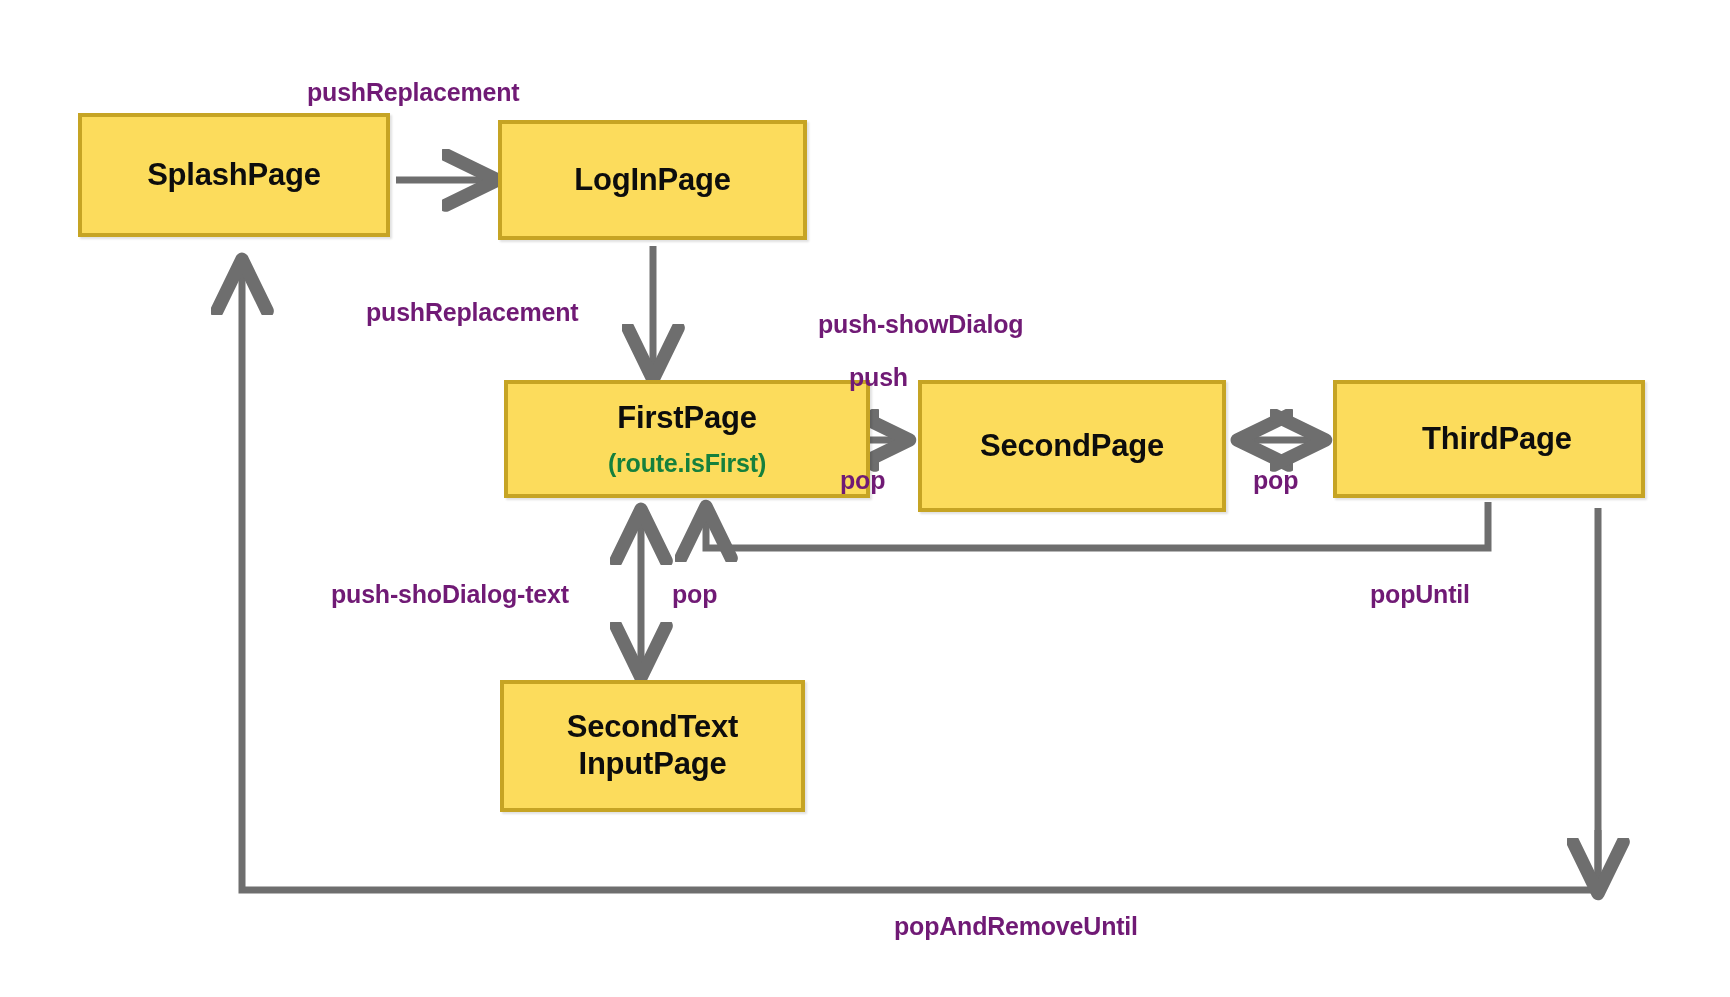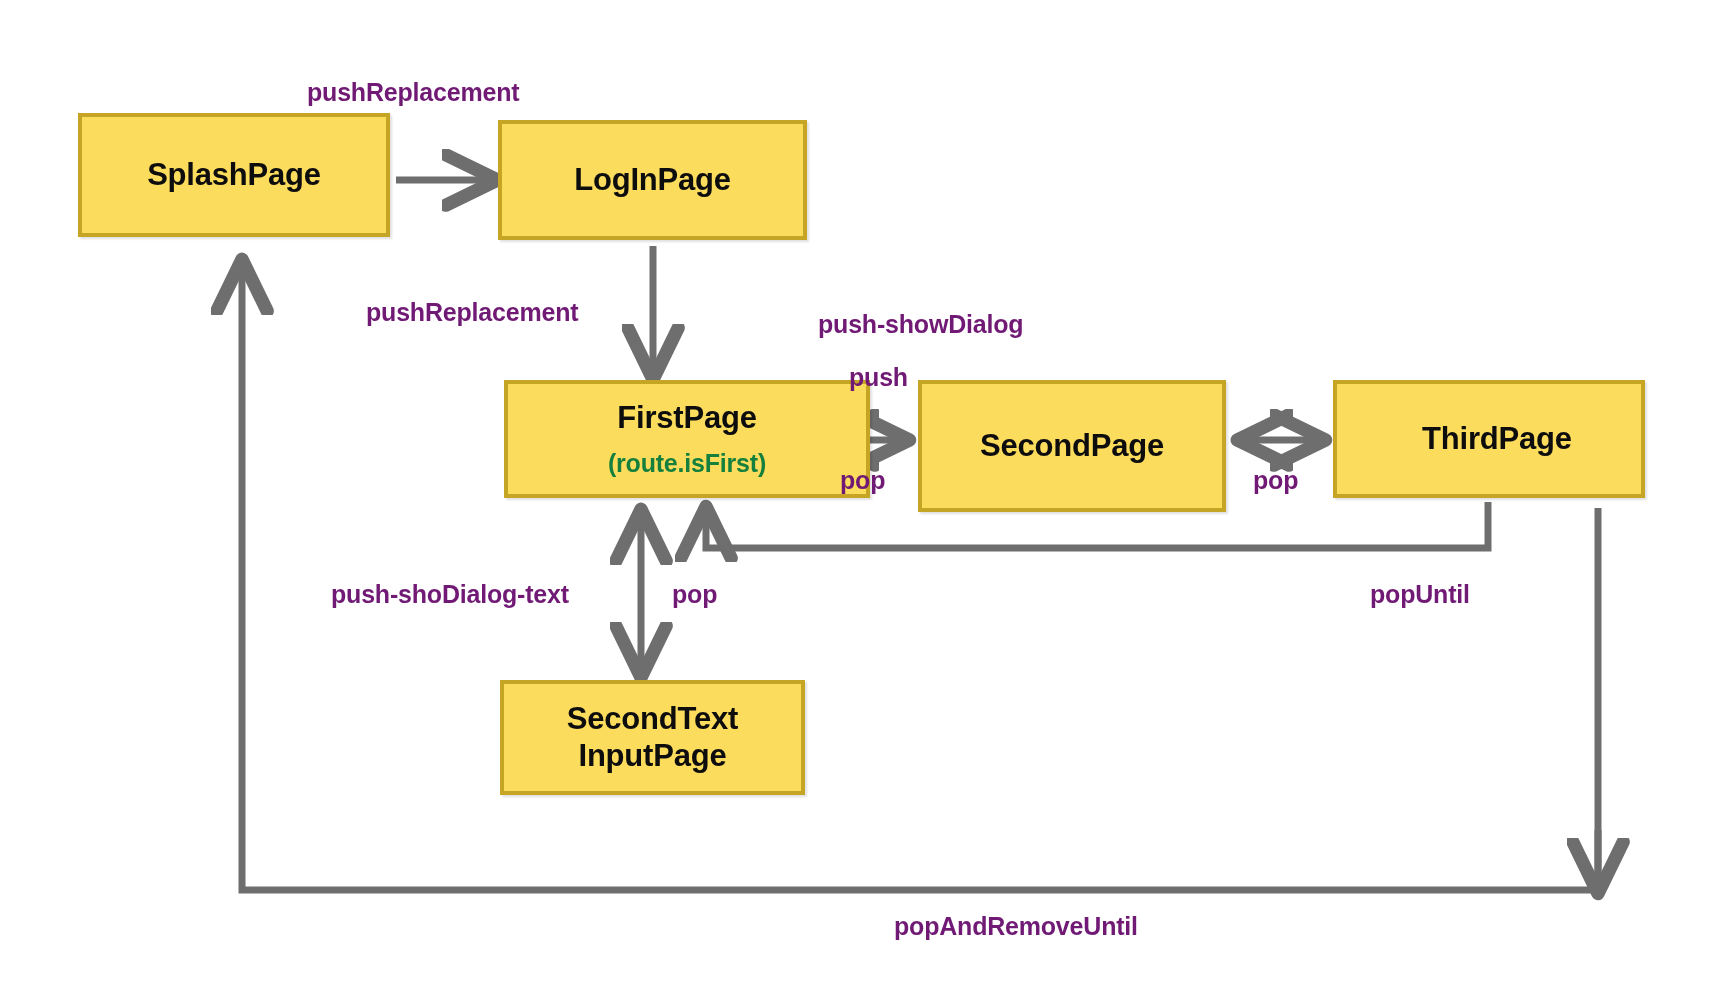--- a/index.html
+++ b/index.html
@@ -108,21 +108,21 @@
   </div>
 
   <div class="node" style="left:918px; top:380px; width:308px; height:132px;">
     <div class="ttl">SecondPage</div>
   </div>
 
   <div class="node" style="left:1333px; top:380px; width:312px; height:118px;padding-left:16px;">
     <div class="ttl">ThirdPage</div>
   </div>
 
-  <div class="node" style="left:500px; top:680px; width:305px; height:115px;">
+  <div class="node" style="left:500px; top:680px; width:305px; height:132px;">
     <div class="ln">SecondText</div>
     <div class="ln">InputPage</div>
   </div>
 
   <div class="lbl" style="left:307px; top:78px;">pushReplacement</div>
 
   <div class="lbl" style="left:366px; top:298px;">pushReplacement</div>
 
   <div class="lbl" style="left:818px; top:310px;">push-showDialog</div>
 

